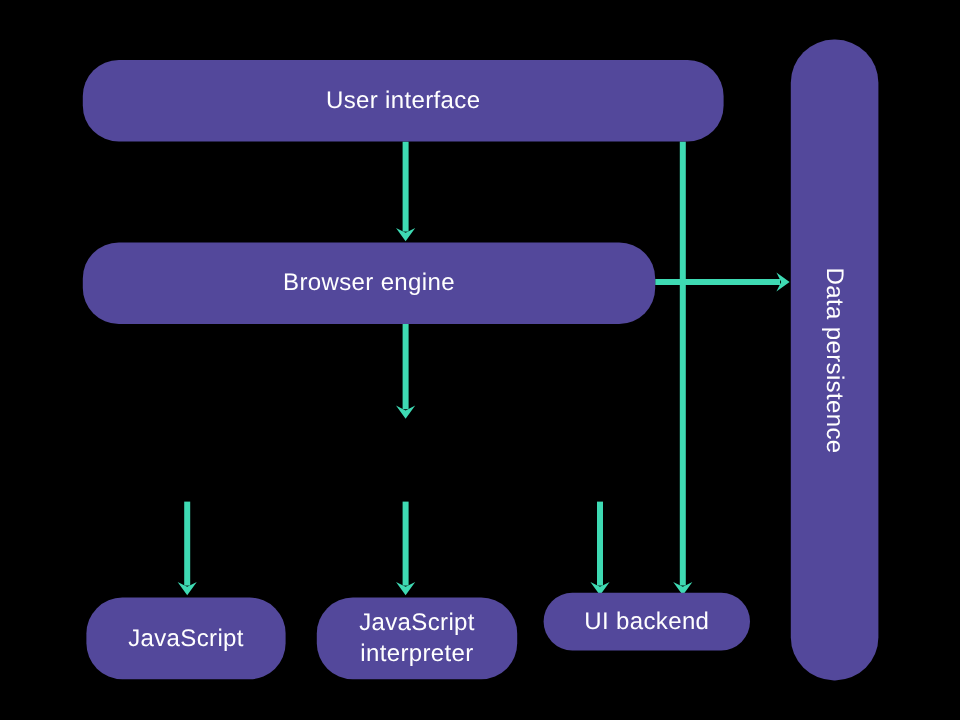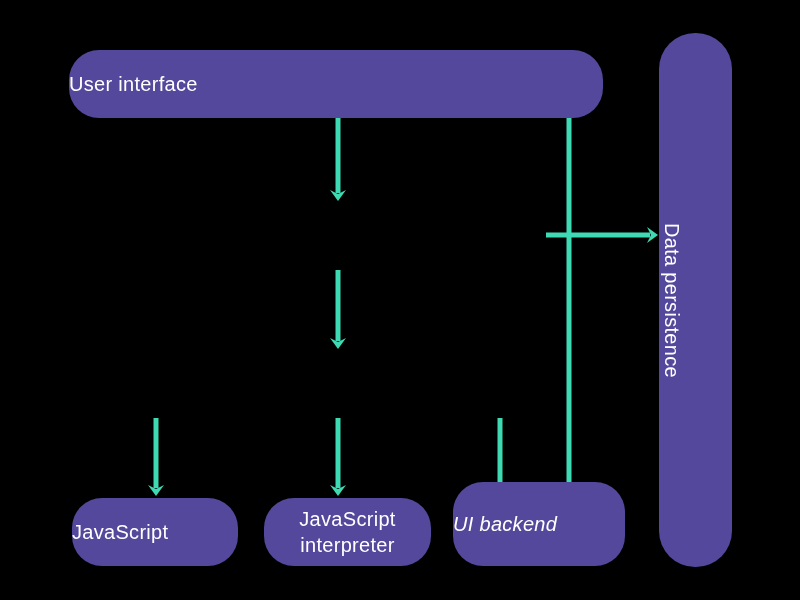--- a/index.html
+++ b/index.html
@@ -11,33 +11,34 @@
   *{box-sizing:border-box;margin:0;padding:0;}
   html,body{width:800px;height:600px;background:var(--bg);overflow:hidden;}
   body{font-family:"Liberation Sans","DejaVu Sans",sans-serif;}
   .stage{position:relative;width:800px;height:600px;background:var(--bg);}
   .node{
     position:absolute;
     background:var(--node);
     border-radius:30px;
     display:flex;
     align-items:center;
+    justify-content:center;
     color:var(--text);
     font-size:20px;
     font-weight:500;
     letter-spacing:.3px;
     text-align:center;
     line-height:26px;
   }
   .node-user-interface{left:69px;top:50px;width:534px;height:68px;}
   .node-browser-engine{left:69px;top:202px;width:477px;height:68px;}
   .node-rendering-engine{left:69px;top:350px;width:476px;height:68px;}
   .node-networking{left:72px;top:498px;width:166px;height:68px;}
   .node-javascript-interpreter{left:264px;top:498px;width:167px;height:68px;padding:0 18px;}
-  .node-ui-backend{left:453px;top:482px;width:172px;height:84px;font-style:italic;}
+  .node-ui-backend{left:453px;top:494px;width:172px;height:48px;}
   .node-data-persistence{
     left:659px;top:33px;width:73px;height:534px;
     border-radius:36px;
   }
   .node-data-persistence .vlabel{
     writing-mode:vertical-rl;
     white-space:nowrap;
   }
   svg.arrows{
     position:absolute;left:0;top:0;width:800px;height:600px;
@@ -86,20 +87,23 @@
     <g>
       <line x1="500" y1="418" x2="500" y2="488"></line>
       <polygon points="492,485 500,496 508,485 500,489"></polygon>
     </g>
   </svg>
 
   <div class="node node-user-interface">
     <span>User interface</span>
   </div>
 
+  <div class="node node-browser-engine">
+    <span>Browser engine</span>
+  </div>
 
 
   <div class="node node-networking">
     <span>JavaScript</span>
   </div>
 
   <div class="node node-javascript-interpreter">
     <span>JavaScript interpreter</span>
   </div>
 

